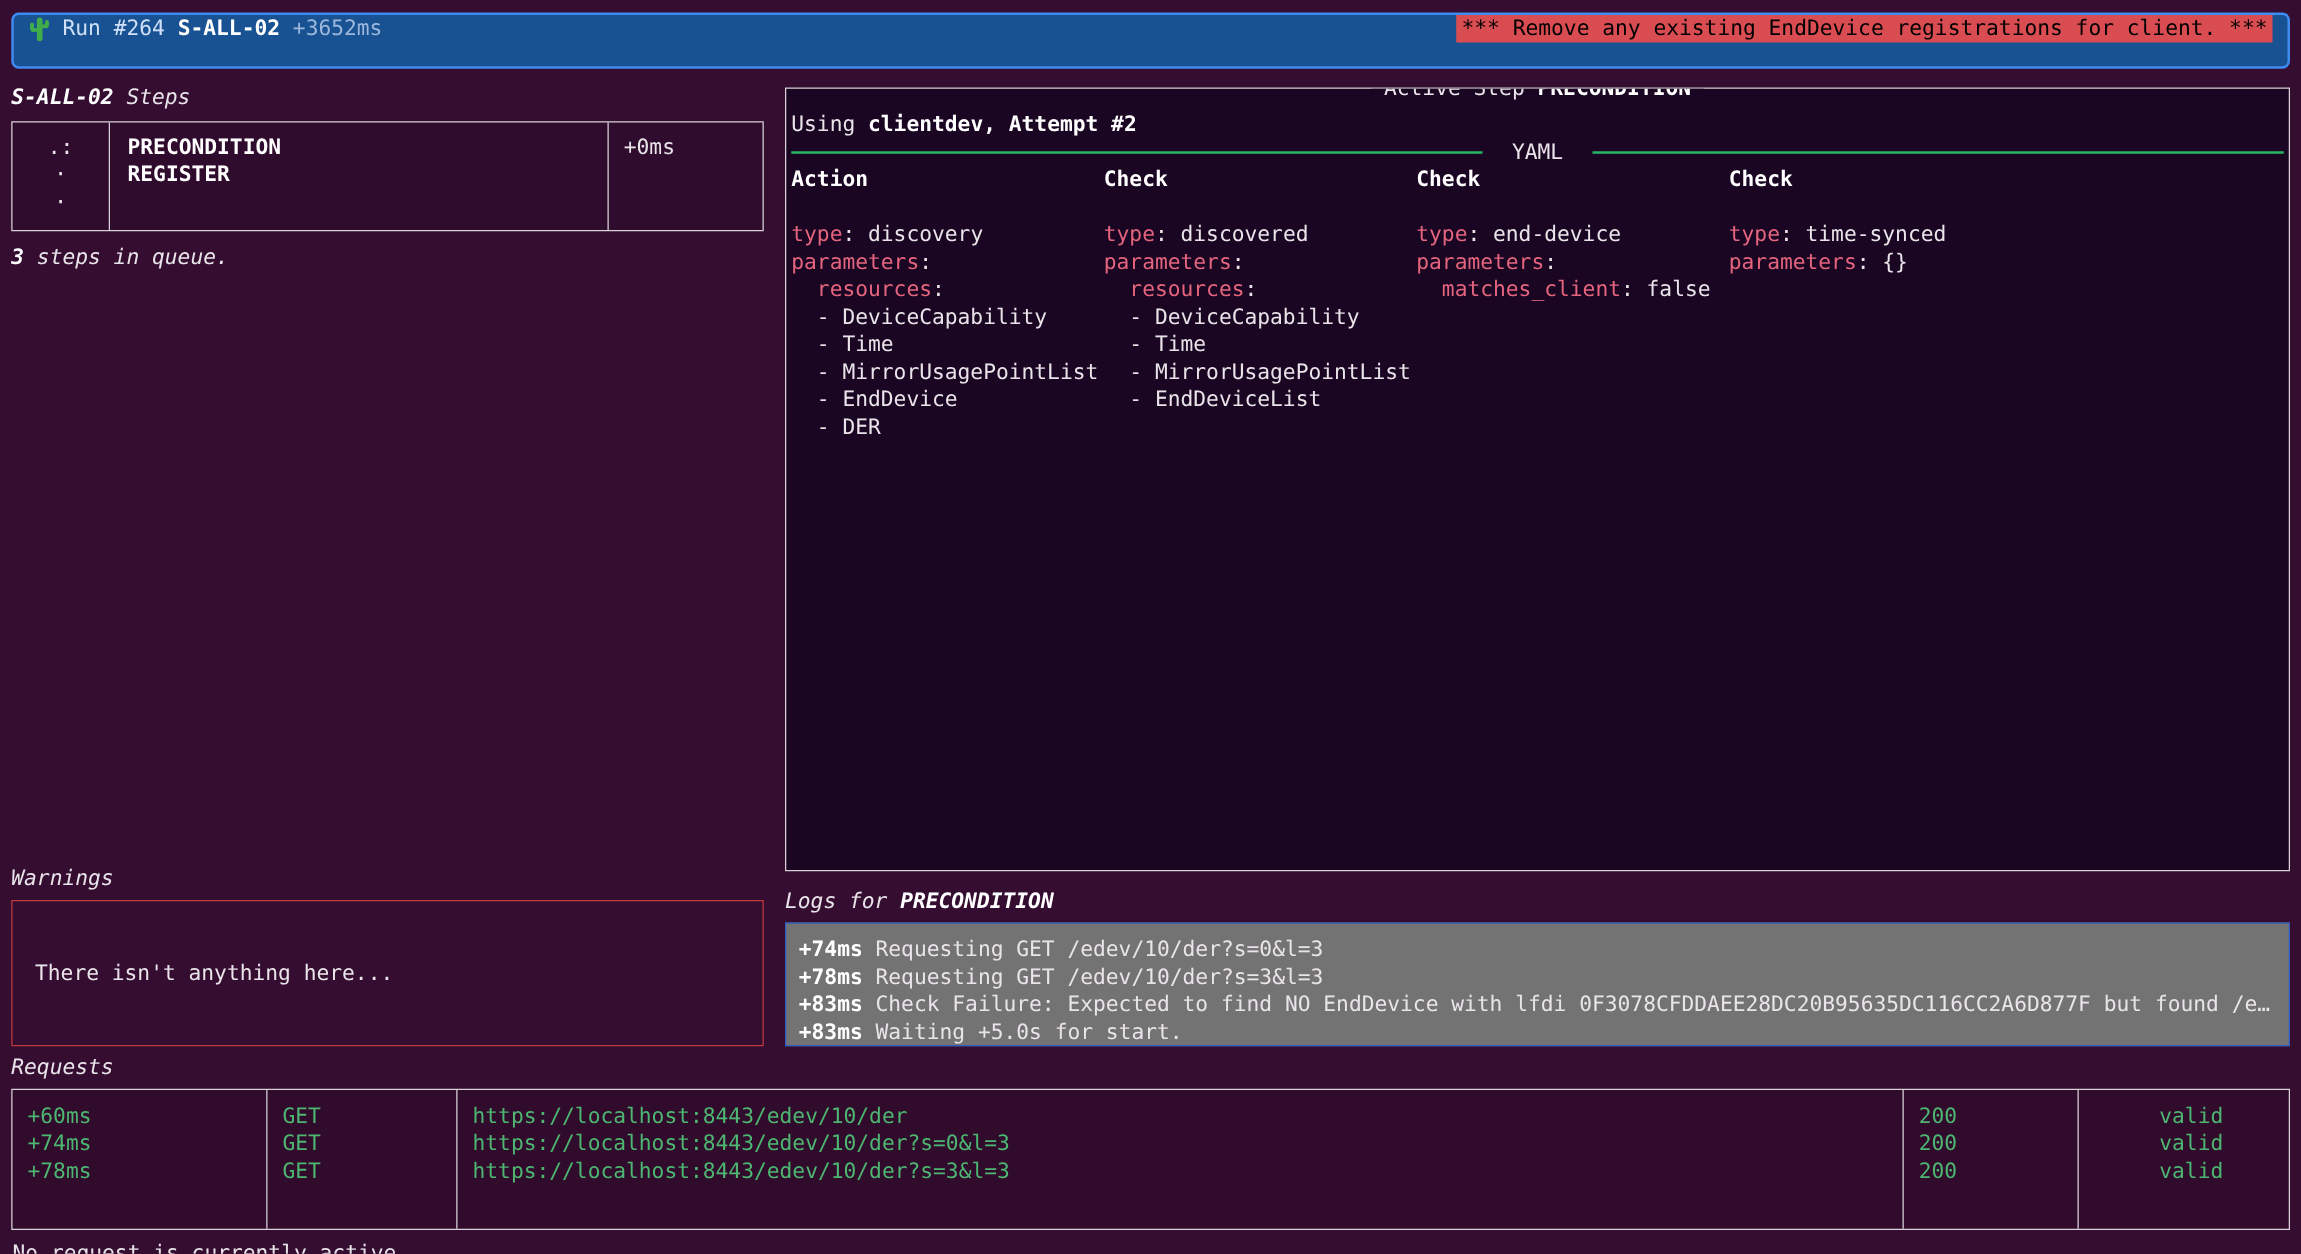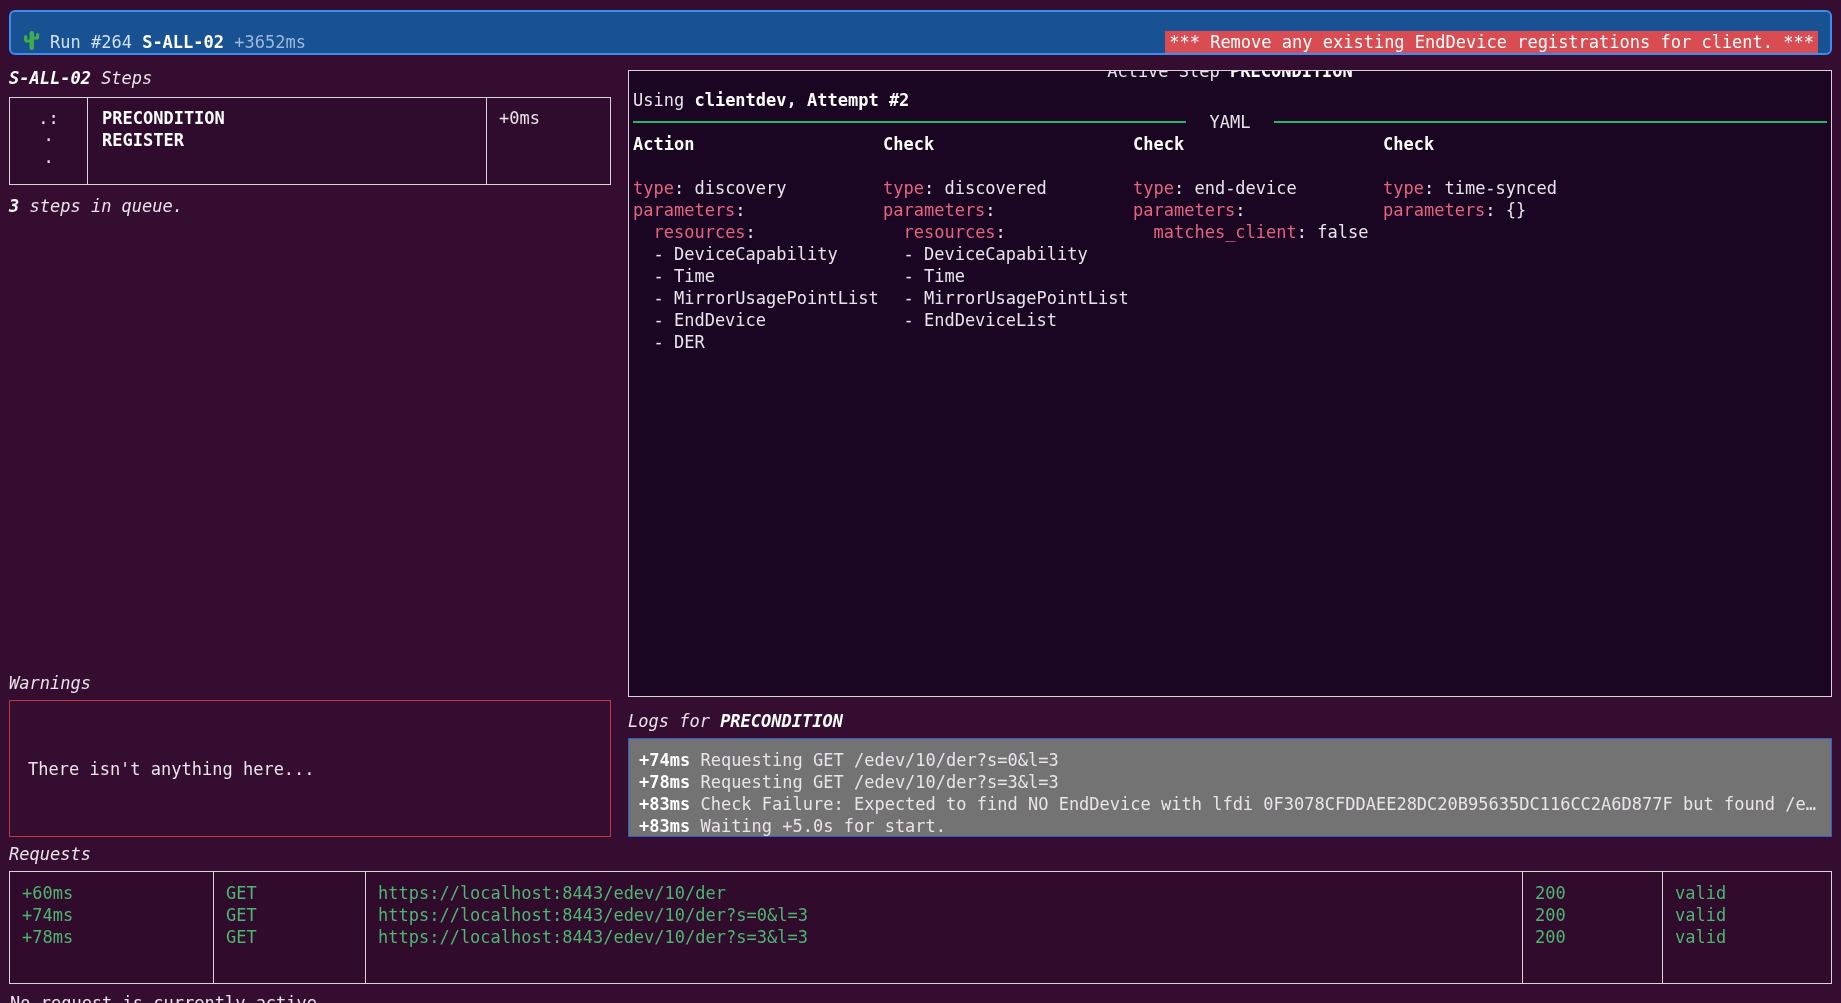--- a/index.html
+++ b/index.html
@@ -12,30 +12,30 @@
     font-size: 17px; line-height: 22px;
   }
   b { color: #ffffff; }
 
   
   .topbar {
     margin: 10px 9px 4px 9px; height: 45px;
     background: #185292;
     border: 2px solid var(--accent-blue, #3f8bf2);
     border-radius: 6px;
-    display: flex; align-items: flex-end; gap: 10px;
+    display: flex; align-items: flex-start; gap: 10px;
     padding: 0 12px;
   }
   .cactus { display: inline-flex; align-items: center; }
   .run-label { color: #d0e0f8; }
   .run-name  { font-weight: bold; color: #ffffff; }
   .run-time  { color: #9db8dc; }
   .tb-spacer { flex: 1; }
   .banner {
-    background: var(--banner-red, #d94d52); color: #ffffff;
+    background: var(--banner-red, #d94d52); color: #000000;
     padding: 0 4px; white-space: nowrap; margin-left: 38px;
   }
 
   
   .main { display: flex; padding: 0 9px; gap: 17px; height: 778px; }
   .left-col  { width: 602px; flex: none; display: flex; flex-direction: column; }
   .right-col { flex: 1; min-width: 0; display: flex; flex-direction: column; }
 
   .section-label { font-style: italic; height: 22px; white-space: nowrap; }
   .section-label b { font-style: italic; }
@@ -54,21 +54,21 @@
   .st-times  { flex: 1; padding-left: 12px; }
   .st-label-cell { font-weight: bold; color: #ffffff; white-space: nowrap; }
 
   .queue-note { margin-top: 10px; font-style: italic; }
   .queue-note b { font-style: italic; }
 
   .flex-spacer { flex: 1; }
 
   .warnings-label { margin-bottom: 6px; }
   .warnings-box {
-    height: 137px;
+    height: 117px;
     border: 1px solid var(--warning-border-red, #bf3a3a);
     display: flex; align-items: center;
     padding: 0 18px;
   }
 
   
   .active-panel {
     position: relative;
     flex: 1;
     margin-top: 11px;
@@ -110,21 +110,21 @@
     display: flex;
     color: var(--request-green, #4db671);
     background: #300b2c;
   }
   .req-col { padding: 10px 0 0 12px; white-space: nowrap; overflow: hidden; }
   .req-col:not(:last-child) { border-right: 1px solid #d9d3d9; }
   .req-col-0 { width: 204px; }
   .req-col-1 { width: 152px; }
   .req-col-2 { width: 1157px; }
   .req-col-3 { width: 140px; }
-  .req-col-4 { flex: 1; }
+  .req-col-4 { flex: 1; text-align: center; }
 
   .footer-line { margin: 8px 0 0 10px; white-space: nowrap; }
 </style>
 </head>
 <body>
 
 <div class="topbar">
   <span class="cactus">
     <svg width="17" height="24" viewBox="0 0 17 24" aria-hidden="true">
       <rect x="6.5" y="2" width="4.5" height="19" rx="2.2" fill="#3fae4a"></rect>

